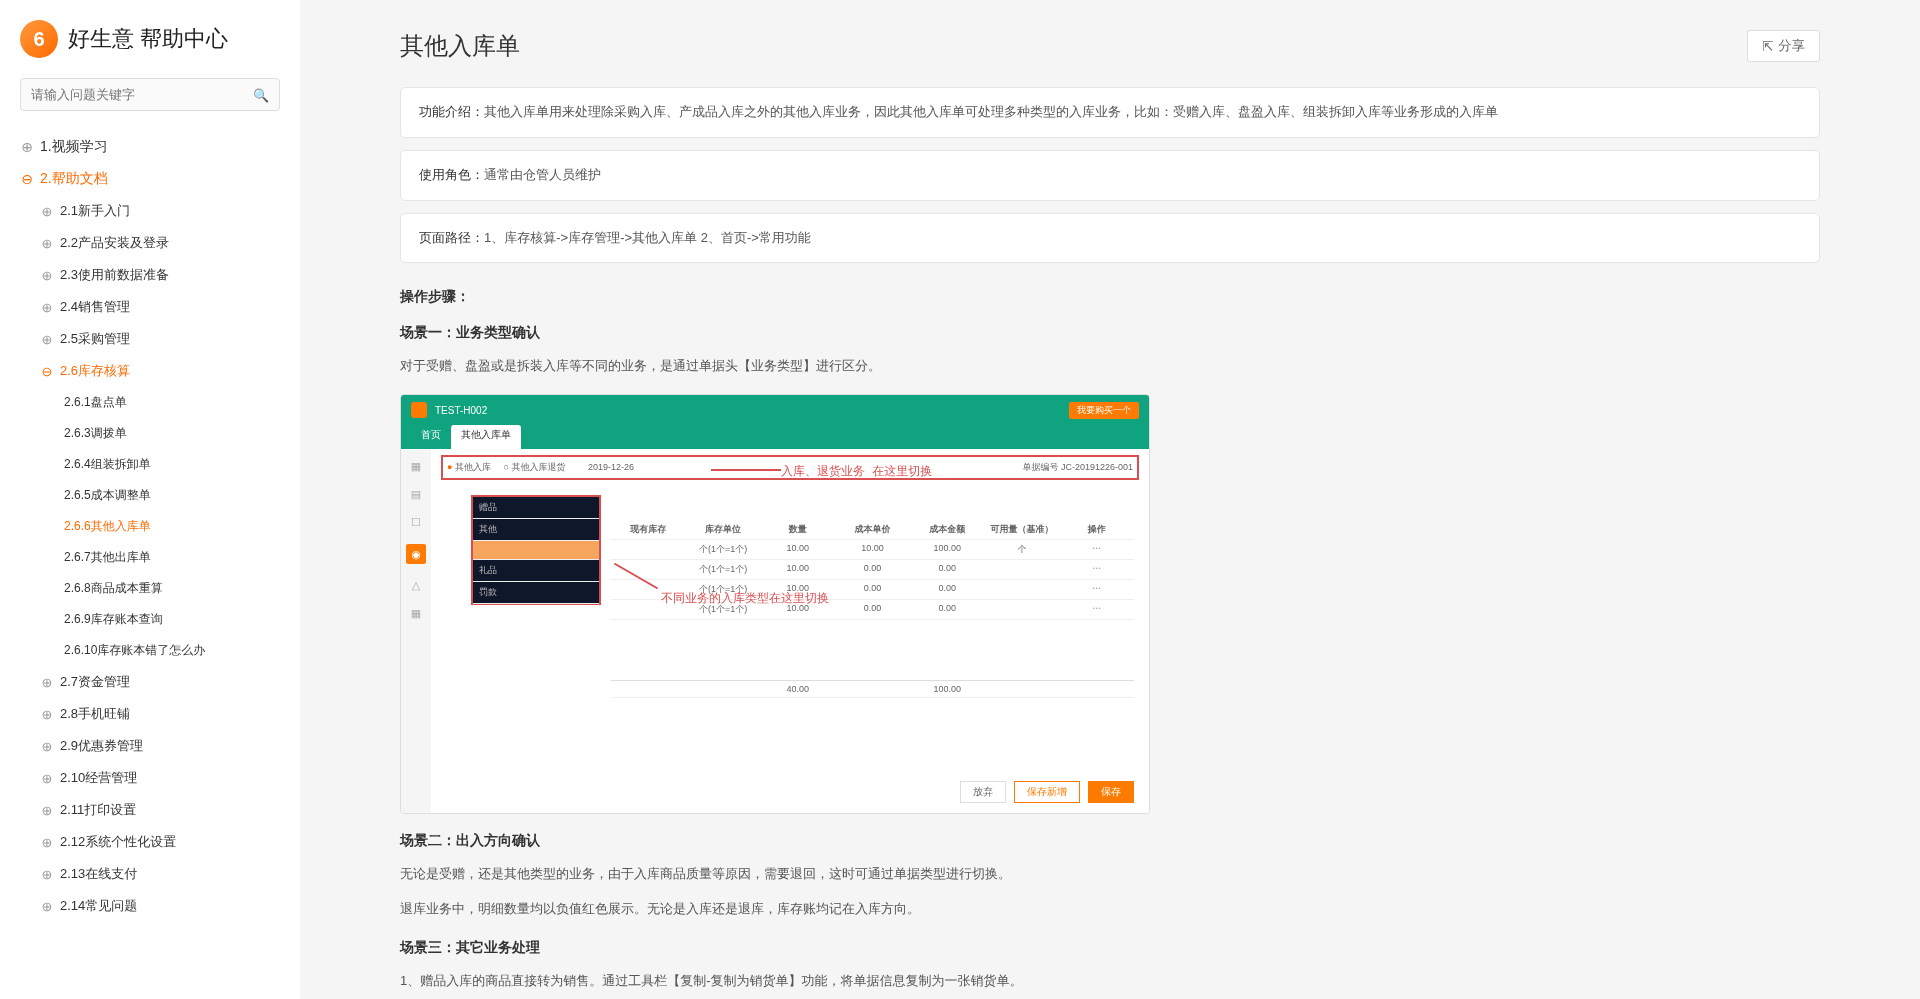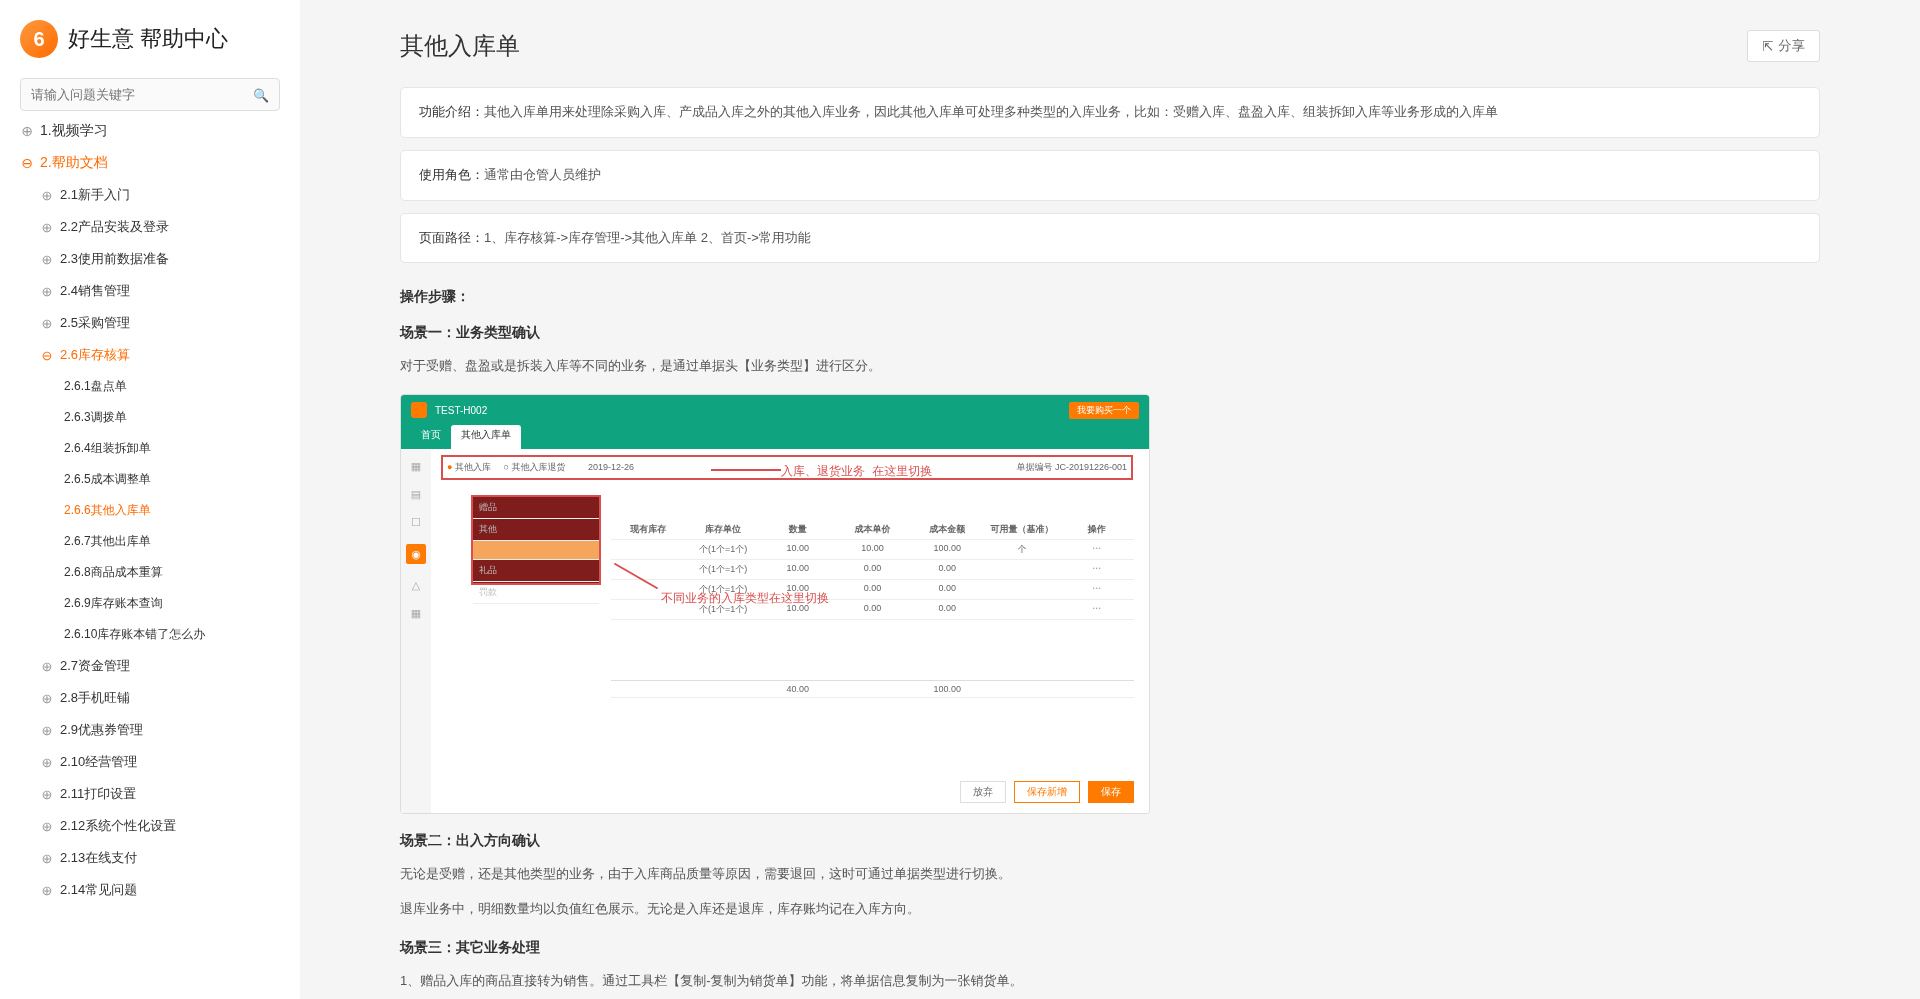--- a/index.html
+++ b/index.html
@@ -2,21 +2,21 @@
 <html><head>
 <meta charset="utf-8">
 <style>
 * { margin: 0; padding: 0; box-sizing: border-box; }
 body { font-family: "Microsoft YaHei", Arial, sans-serif; background: #f5f5f5; color: #333; font-size: 13px; }
 .layout { display: flex; min-height: 100vh; }
 .sidebar { width: 300px; background: #fff; padding: 20px; flex-shrink: 0; }
 .logo-area { display: flex; align-items: center; margin-bottom: 20px; }
 .logo-circle { width: 38px; height: 38px; background: linear-gradient(135deg, #ff9a3e, #ff6a00); border-radius: 50%; display: flex; align-items: center; justify-content: center; color: #fff; font-weight: bold; font-size: 20px; margin-right: 10px; }
 .logo-title { font-size: 22px; color: #222; }
-.search-box { position: relative; margin-bottom: 4px; }
+.search-box { position: relative; margin-bottom: 20px; }
 .search-box input { width: 100%; padding: 8px 30px 8px 10px; border: 1px solid #ddd; border-radius: 4px; font-size: 13px; background: #fafafa; }
 .search-box .search-icon { position: absolute; right: 10px; top: 50%; transform: translateY(-50%); color: #999; }
 .tree-item { padding: 7px 0; display: flex; align-items: center; cursor: pointer; color: #333; }
 .tree-item .toggle-icon { width: 14px; height: 14px; margin-right: 6px; display: inline-flex; align-items: center; justify-content: center; }
 .toggle-plus { color: #999; }
 .toggle-minus { color: #ff6a00; }
 .tree-item.active { color: #ff6a00; }
 .tree-l1 { padding-left: 0; font-size: 14px; }
 .tree-l2 { padding-left: 20px; }
 .tree-l3 { padding-left: 44px; font-size: 12px; }
@@ -29,24 +29,24 @@
 .content-area { margin-top: 25px; }
 .section-heading { font-size: 14px; color: #333; margin: 18px 0 12px; font-weight: bold; }
 .section-text { font-size: 13px; color: #555; line-height: 1.9; margin: 10px 0; }
 .screenshot-placeholder { width: 750px; height: 420px; border: 1px solid #ddd; background: #fafafa; display: flex; align-items: center; justify-content: center; color: #bbb; font-size: 12px; margin: 15px 0; border-radius: 4px; position: relative; overflow: hidden; }
 .screenshot-inner { width: 100%; height: 100%; background: #fff; }
 .ss-header { height: 30px; background: #10a37f; display: flex; align-items: center; padding: 0 10px; color: #fff; font-size: 10px; gap: 8px; }
 .ss-orange-btn { background: #ff7a00; padding: 2px 8px; border-radius: 2px; font-size: 9px; }
 .ss-tabs { height: 24px; background: #10a37f; display: flex; padding: 0 10px; font-size: 10px; color: #fff; }
 .ss-tab { padding: 3px 10px; border-radius: 3px 3px 0 0; }
 .ss-tab.active { background: #fff; color: #333; }
-.ss-toolbar { border: 2px solid #d94f4f; margin: 6px 16px; padding: 4px; display: flex; justify-content: space-between; font-size: 9px; color: #666; }
+.ss-toolbar { border: 2px solid #d94f4f; margin: 6px 10px; padding: 4px; display: flex; justify-content: space-between; font-size: 9px; color: #666; }
 .ss-red-text { color: #d94f4f; font-size: 12px; position: absolute; font-family: Liberation Mono, monospace; }
 .ss-red-line { position: absolute; background: #d94f4f; }
-.ss-dropdown-box { border: 2px solid #d94f4f; position: absolute; left: 70px; top: 100px; width: 130px; height: 90px; background: #7f1d1d; font-size: 9px; }
+.ss-dropdown-box { border: 2px solid #d94f4f; position: absolute; left: 70px; top: 100px; width: 130px; height: 110px; background: #0f172a; font-size: 9px; }
 .ss-dropdown-box div { padding: 4px 6px; border-bottom: 1px solid #eee; }
 .ss-dropdown-box .sel { background: #f5a65c; }
 .ss-table { margin: 40px 15px 0 15px; font-size: 9px; color: #666; }
 .ss-table-row { display: flex; border-bottom: 1px solid #eee; padding: 3px 0; }
 .ss-table-row > div { flex: 1; text-align: center; }
 .ss-footer { position: absolute; bottom: 10px; right: 15px; display: flex; gap: 8px; font-size: 10px; }
 .ss-footer-btn { border: 1px solid #ddd; padding: 3px 12px; background: #fff; color: #666; }
 .ss-footer-btn.orange-outline { border-color: #ff7a00; color: #ff7a00; }
 .ss-footer-btn.orange-fill { background: #ff7a00; color: #fff; border-color: #ff7a00; }
 .ss-sidebar-icons { position: absolute; left: 0; top: 55px; width: 30px; background: #f5f5f5; height: calc(100% - 55px); display: flex; flex-direction: column; align-items: center; padding-top: 10px; gap: 15px; color: #aaa; font-size: 11px; }

